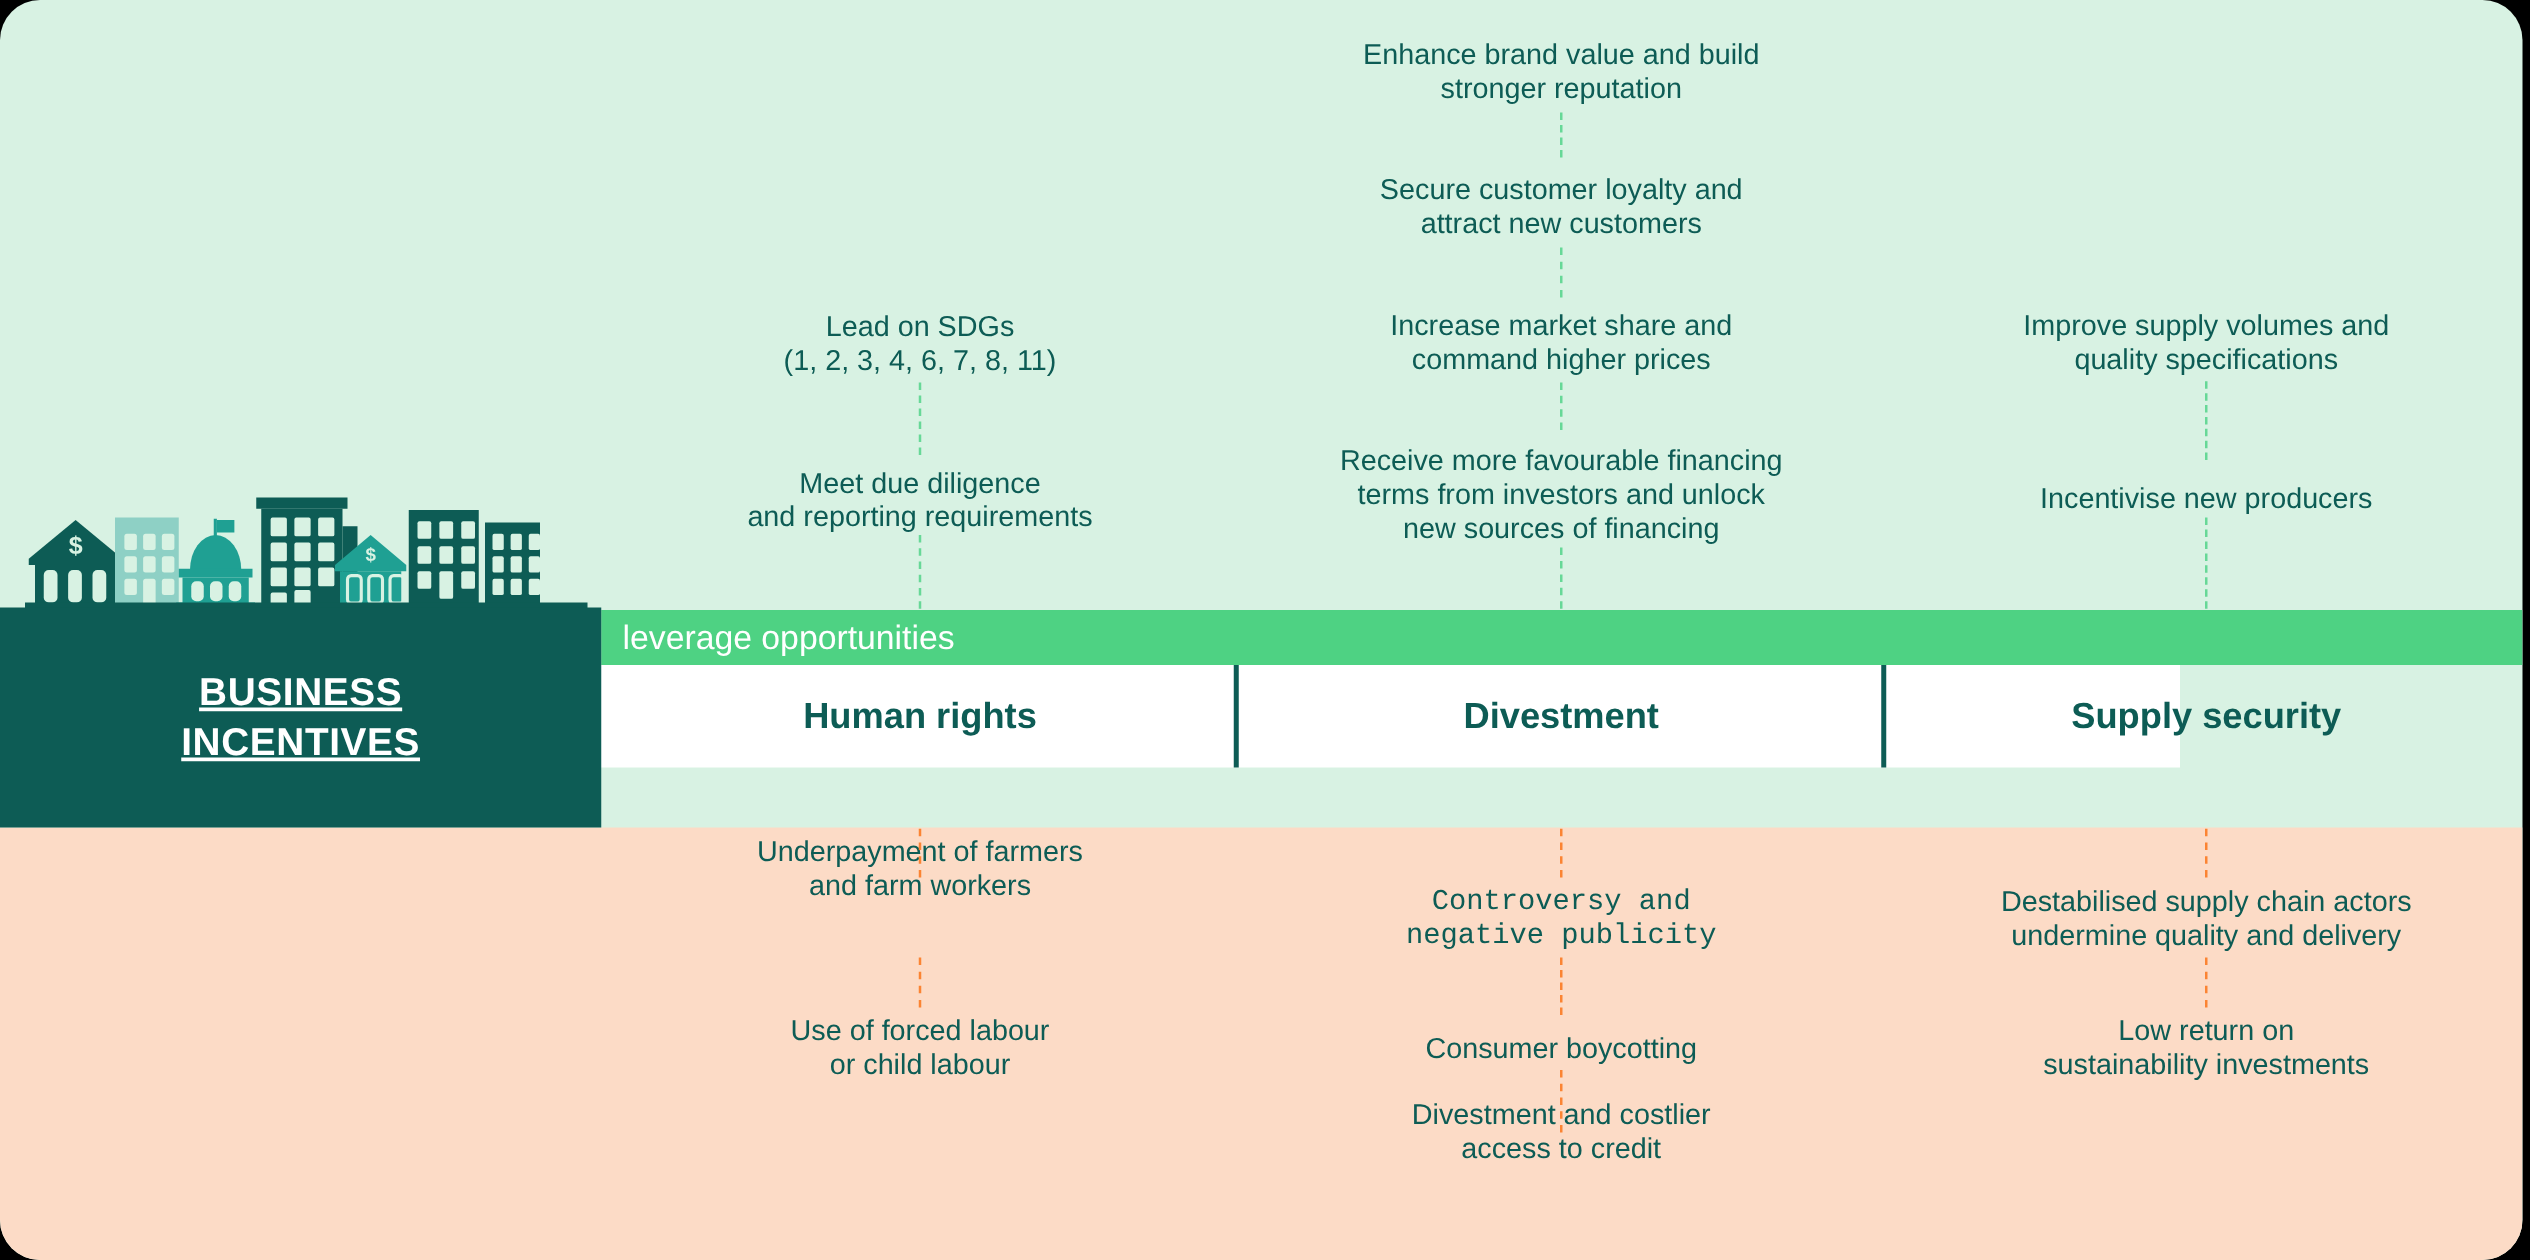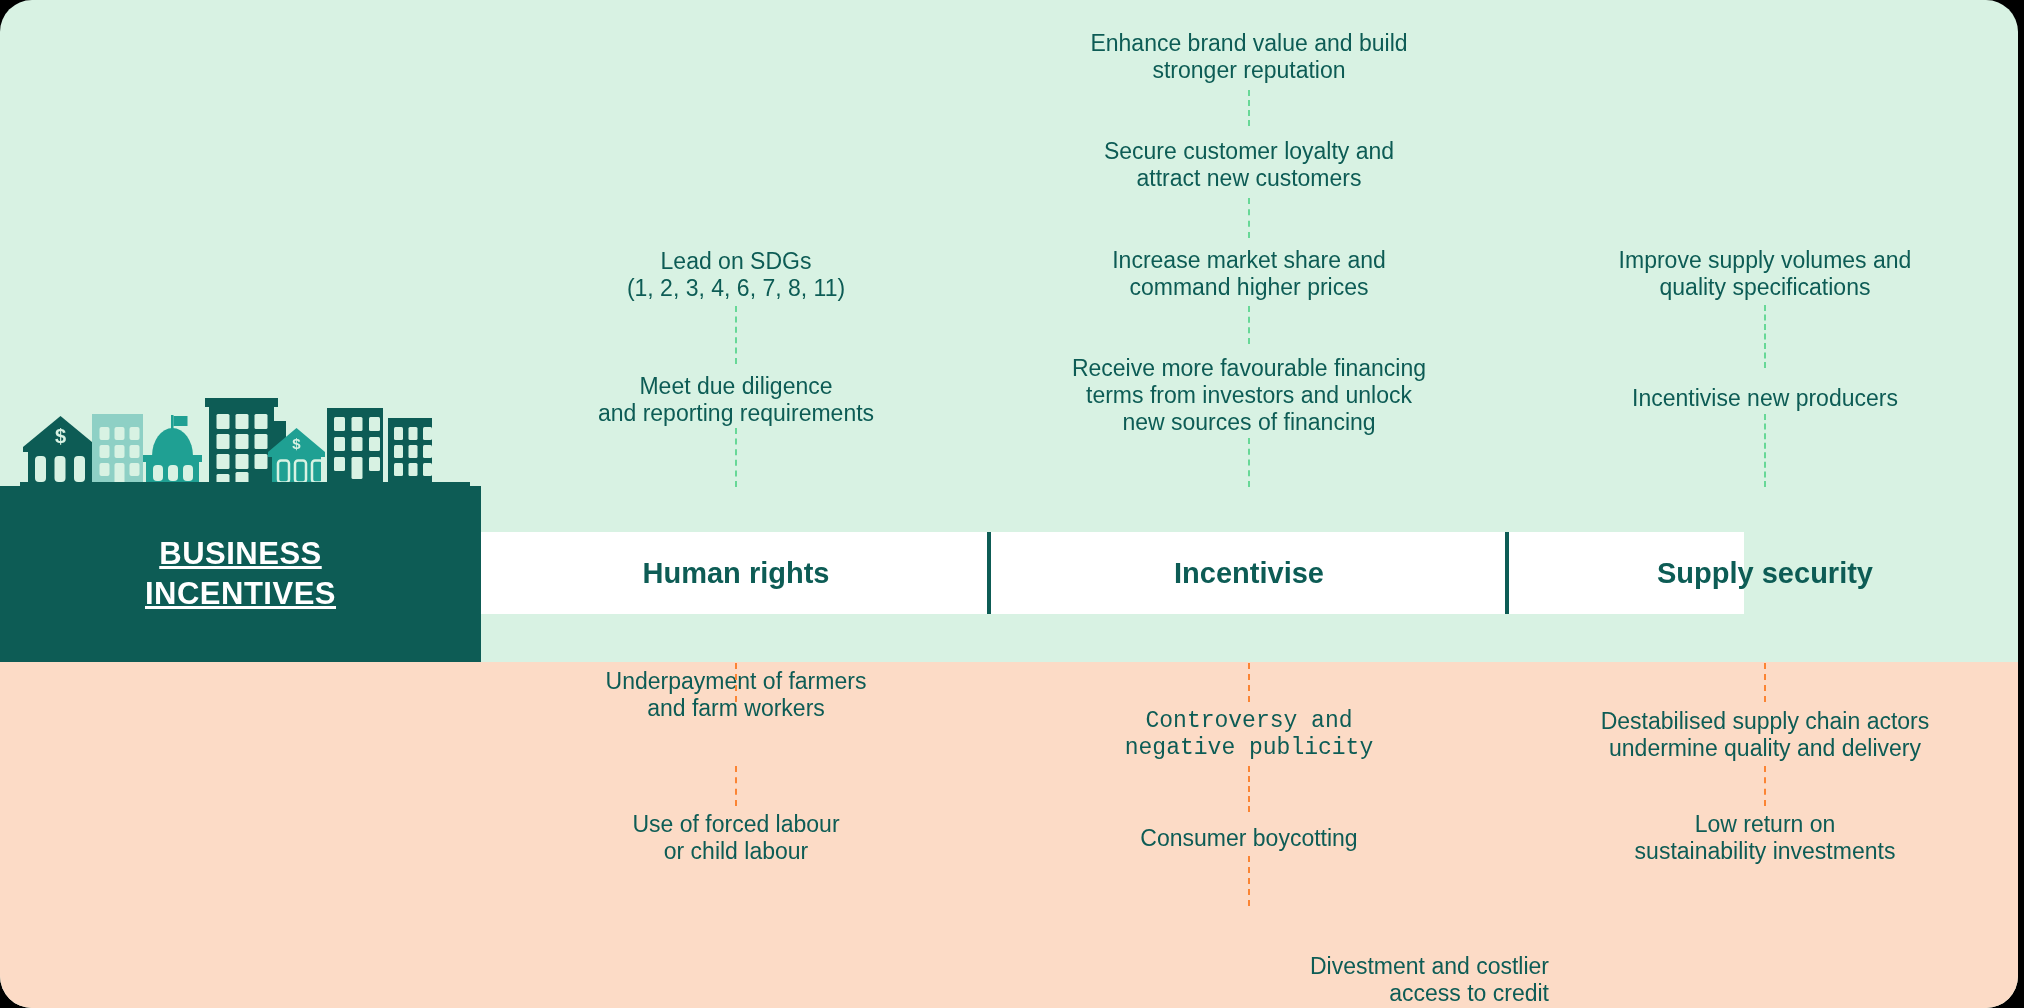--- a/index.html
+++ b/index.html
@@ -44,20 +44,23 @@
   .dash.g{border-left:2px dashed var(--c-green_dash);}
   .dash.o{border-left:2px dashed var(--c-orange_dash);}
 </style>
 </head>
 <body>
 
 <div class="canvas">
 
   <div class="sheet">
     <div class="peach"></div>
+    <div class="bar green">
+      <span>leverage opportunities</span>
+    </div>
   </div>
 
   <svg class="skyline" viewBox="0 0 465 102" aria-hidden="true">
     <g>
       <polygon class="f-dark" points="8,62 45.5,31 83,62 83,67 8,67"></polygon>
       <rect class="f-dark" x="13" y="67" width="64" height="35"></rect>
       <rect class="f-cut" x="20" y="71" width="11" height="26" rx="4"></rect>
       <rect class="f-cut" x="39.5" y="71" width="11" height="26" rx="4"></rect>
       <rect class="f-cut" x="59" y="71" width="11" height="26" rx="4"></rect>
       <text class="svg-dollar" x="45.5" y="58" font-size="20">$</text>
@@ -133,21 +136,21 @@
       <rect class="f-cut" x="393.5" y="78" width="9" height="13" rx="1.5"></rect>
       <rect class="f-cut" x="408" y="78" width="9" height="13" rx="1.5"></rect>
     </g>
     <rect class="f-dark" x="5" y="97" width="450" height="5"></rect>
   </svg>
 
   <div class="white-band">
     <div class="divider" style="left:987px;"></div>
     <div class="divider" style="left:1505px;"></div>
     <div class="col-header" style="left:436px;">Human rights</div>
-    <div class="col-header" style="left:949px;">Incentivise</div>
+    <div class="col-header" style="left:949px;">Divestment</div>
     <div class="col-header" style="left:1465px;">Supply security</div>
   </div>
 
   <div class="brand-box">
     <div class="brand-title">BUSINESS
 INCENTIVES</div>
   </div>
 
   <div class="tb" style="left:436px;top:248px;">Lead on SDGs
 (1, 2, 3, 4, 6, 7, 8, 11)</div>
@@ -166,21 +169,21 @@
 quality specifications</div>
   <div class="tb" style="left:1465px;top:385px;">Incentivise new producers</div>
 
   <div class="tb" style="left:436px;top:668px;">Underpayment of farmers
 and farm workers</div>
   <div class="tb" style="left:436px;top:811px;">Use of forced labour
 or child labour</div>
   <div class="tb" style="left:949px;top:708px;font-family:Liberation Mono, monospace;">Controversy and
 negative publicity</div>
   <div class="tb" style="left:949px;top:825px;">Consumer boycotting</div>
-  <div class="tb" style="left:949px;top:953px;text-align:right;">Divestment and costlier
+  <div class="tb" style="left:949px;top:878px;">Divestment and costlier
 access to credit</div>
   <div class="tb" style="left:1465px;top:708px;">Destabilised supply chain actors
 undermine quality and delivery</div>
   <div class="tb" style="left:1465px;top:811px;">Low return on
 sustainability investments</div>
 
   <div class="dash g" style="left:735px;top:306px;height:58px;"></div>
   <div class="dash g" style="left:735px;top:428px;height:59px;"></div>
   <div class="dash g" style="left:1248px;top:90px;height:36px;"></div>
   <div class="dash g" style="left:1248px;top:198px;height:40px;"></div>

